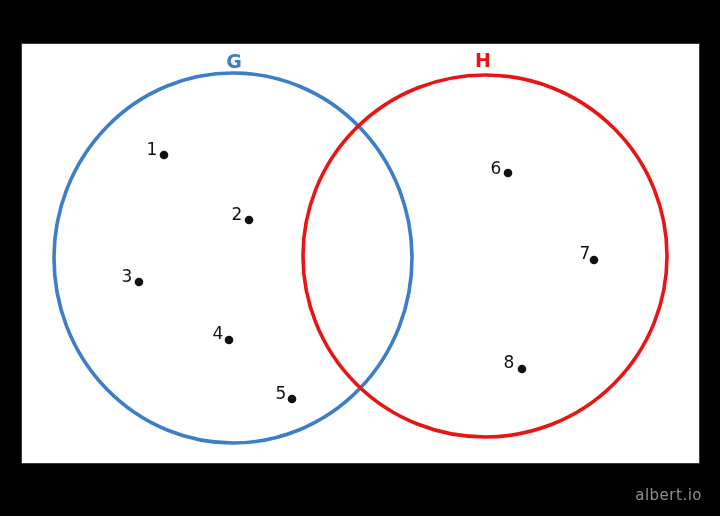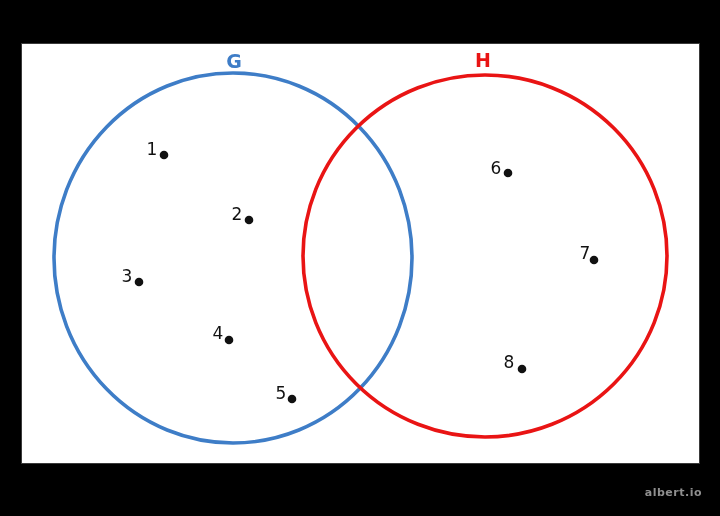--- a/index.html
+++ b/index.html
@@ -39,22 +39,22 @@
   }
   .point-label {
     font-size: 17px;
     fill: #111111;
     font-family: "DejaVu Sans", "Liberation Sans", sans-serif;
   }
   .watermark {
     position: absolute;
     right: 18px;
     top: 486px;
-    font-size: 11px;
-    font-weight: bold;
+    font-size: 15px;
+    font-weight: normal;
     letter-spacing: 0.5px;
     color: #8f8f8f;
     filter: blur(0.6px);
   }
 </style>
 </head>
 <body>
 
 <div class="stage">
   <div class="panel"></div>

